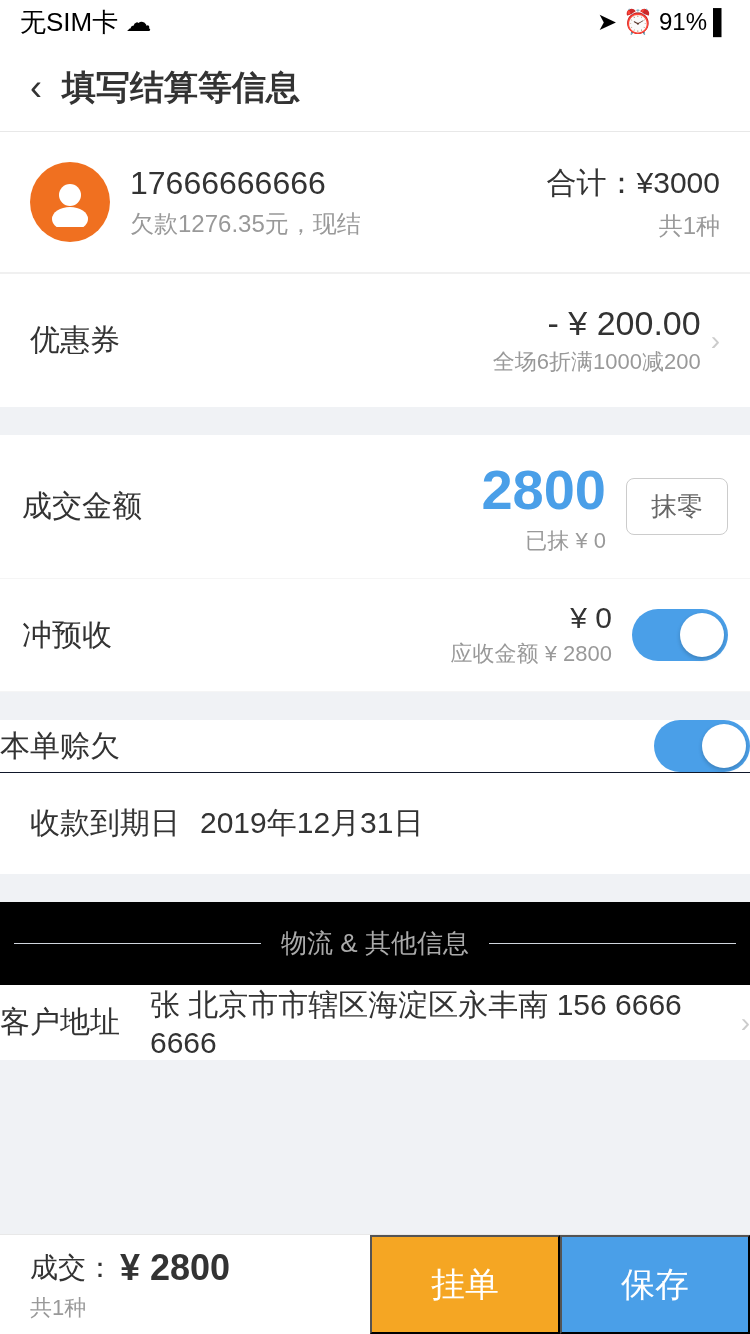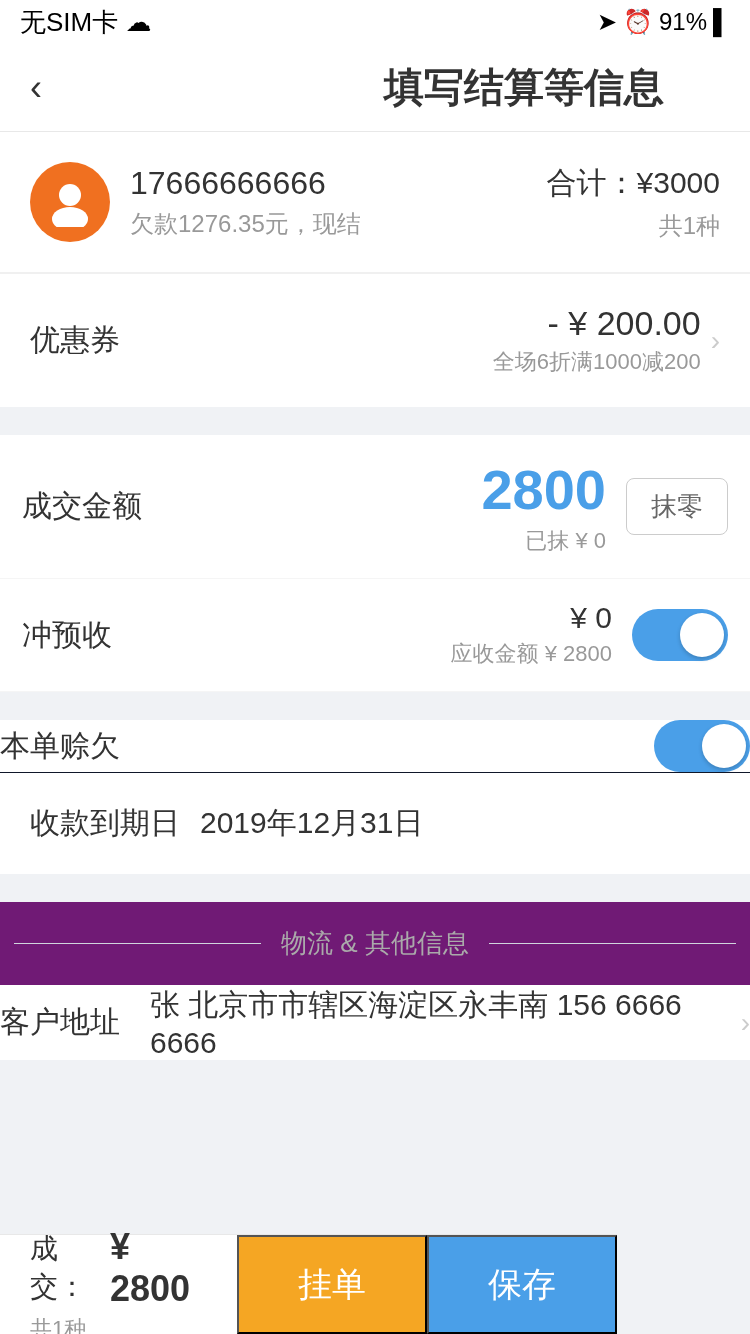--- a/index.html
+++ b/index.html
@@ -35,22 +35,22 @@
       border-bottom: 1px solid #e8e8e8;
     }
     .nav-back {
       font-size: 36px;
       color: #333;
       cursor: pointer;
       margin-right: 20px;
     }
     .nav-title {
       flex: 1;
-      text-align: right;
-      font-size: 40px;
+      text-align: left;
+      font-size: 34px;
       font-weight: 600;
       color: #333;
       margin-right: 56px;
     }
     .card {
       background: #fff;
       margin-bottom: 8px;
     }
     .user-card {
       background: #fff;
@@ -161,21 +161,21 @@
       display: flex;
       align-items: center;
       padding: 30px;
       background: #fff;
       border-top: 1px solid #0f172a;
     }
     .due-date-label { font-size: 30px; color: #333; margin-right: 20px; }
     .due-date-value { font-size: 30px; color: #333; }
 
     .logistics-section {
-      background: #701a75;
+      background: #000000;
       padding: 24px 14px;
       display: flex;
       align-items: center;
       justify-content: center;
     }
     .logistics-divider-line {
       flex: 1;
       height: 1px;
       background: #d0d5dd;
     }
@@ -197,21 +197,21 @@
 
     .bottom-area {
       height: 200px;
       background: #f0f2f5;
     }
 
     .footer {
       position: fixed;
       bottom: 0;
       left: 0;
-      width: 617px;
+      width: 750px;
       height: 100px;
       display: flex;
       background: #fff;
       border-top: 1px solid #e8e8e8;
     }
     .footer-info {
       flex: 1;
       display: flex;
       flex-direction: column;
       justify-content: center;

